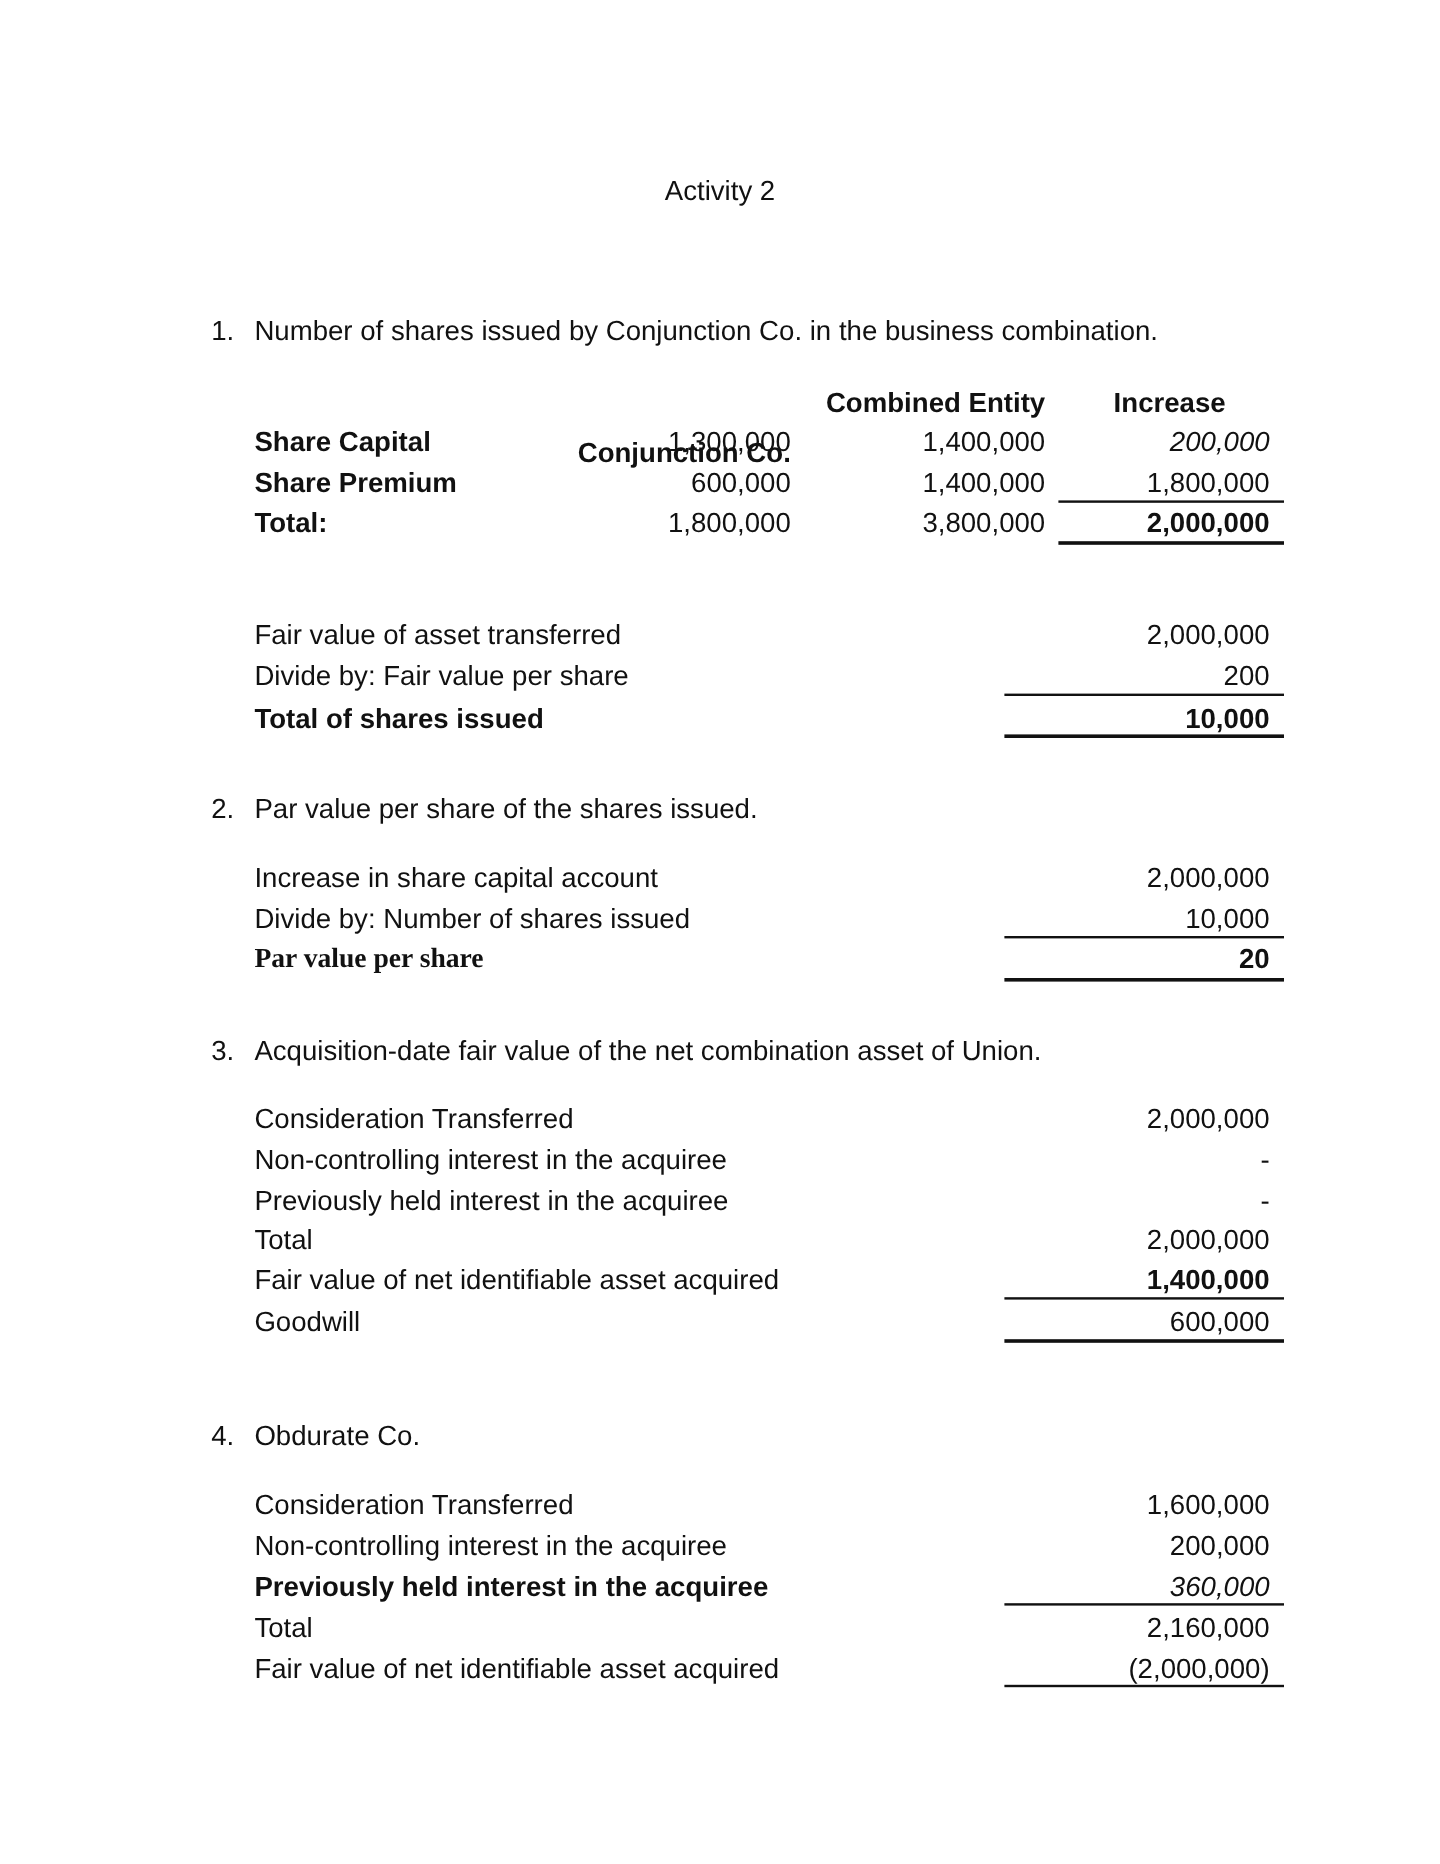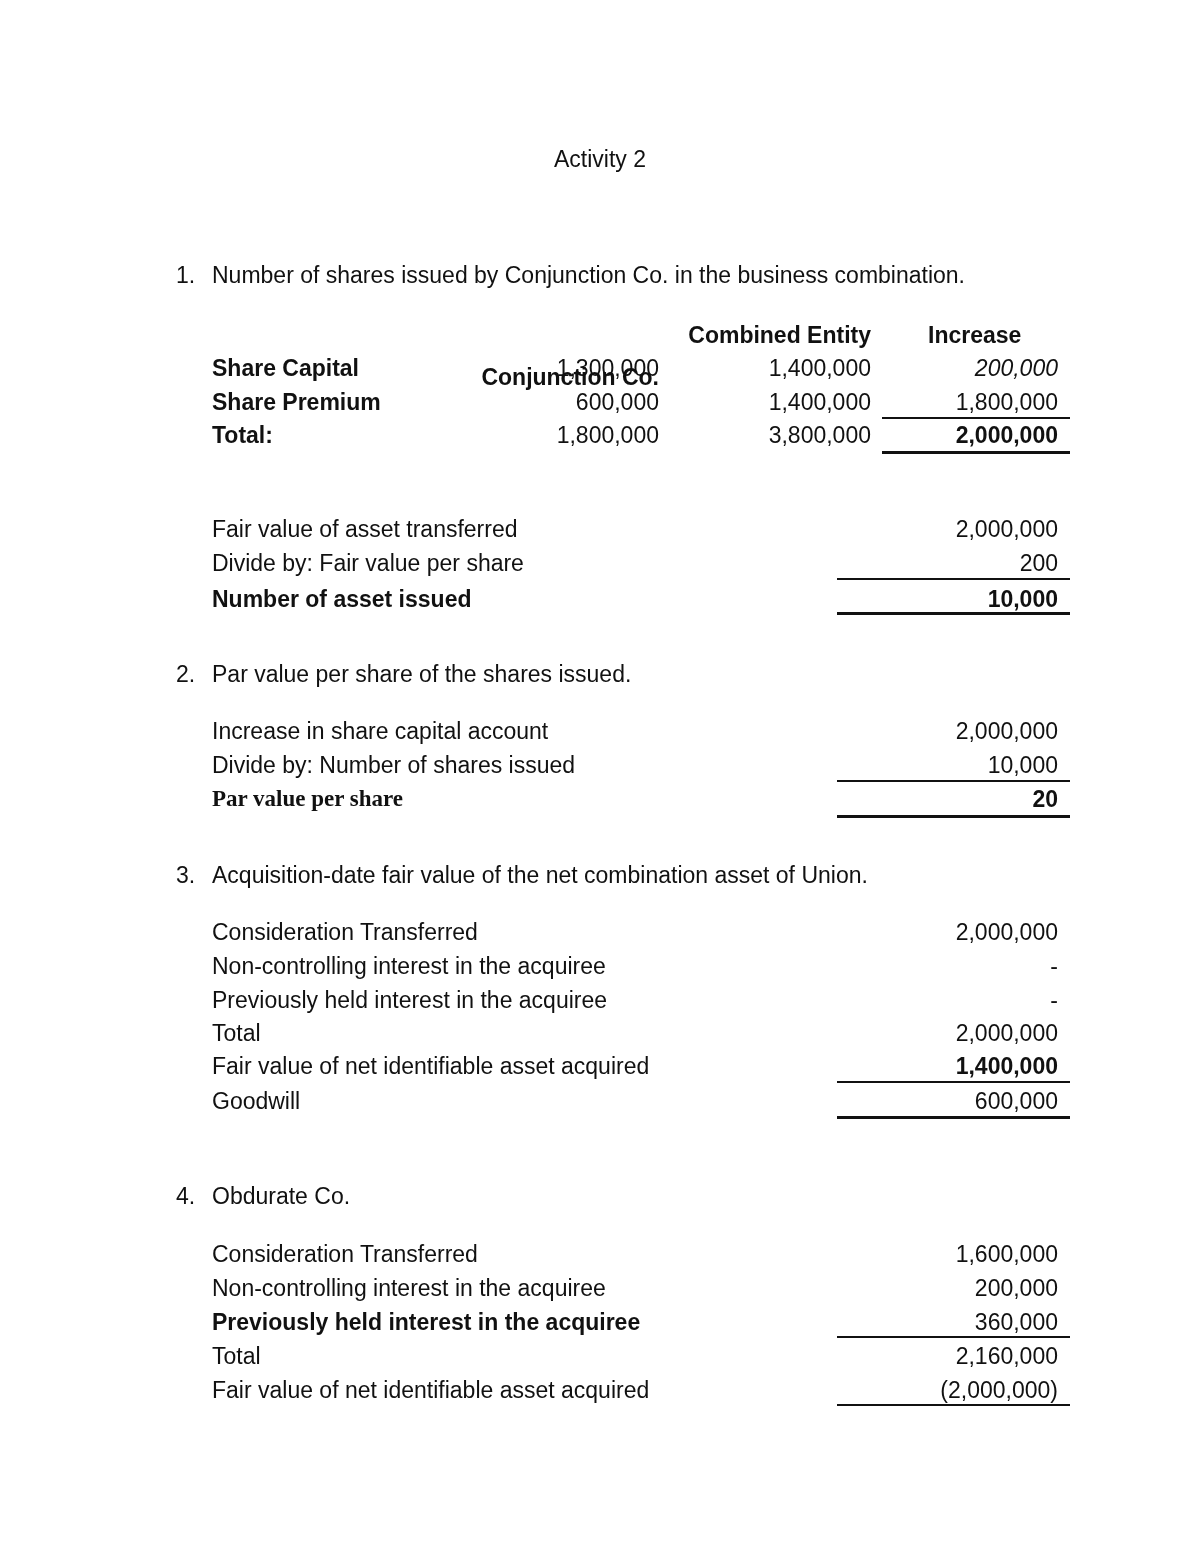--- a/index.html
+++ b/index.html
@@ -50,21 +50,21 @@
 <div class="abs col1" style="top:422px;">1,800,000</div>
 <div class="abs col2" style="top:422px;">3,800,000</div>
 <div class="abs col3 b" style="top:422px;">2,000,000</div>
 <div class="rule3 thick" style="top:451px;"></div>
 
 <div class="abs lbl" style="top:516px;">Fair value of asset transferred</div>
 <div class="abs num" style="top:516px;">2,000,000</div>
 <div class="abs lbl" style="top:550px;">Divide by: Fair value per share</div>
 <div class="abs num" style="top:550px;">200</div>
 <div class="rule thin" style="top:578px;"></div>
-<div class="abs lbl b" style="top:586px;">Number of asset issued</div>
+<div class="abs lbl b" style="top:586px;">Total of shares issued</div>
 <div class="abs num b" style="top:586px;">10,000</div>
 <div class="rule thick" style="top:612px;"></div>
 
 <div class="abs q" style="top:661px;">
   <span class="qnum">2.</span>
   <span class="qtext">Par value per share of the shares issued.</span>
 </div>
 <div class="abs lbl" style="top:718px;">Increase in share capital account</div>
 <div class="abs num" style="top:718px;">2,000,000</div>
 <div class="abs lbl" style="top:752px;">Divide by: Number of shares issued</div>
@@ -95,19 +95,19 @@
 
 <div class="abs q" style="top:1183px;">
   <span class="qnum">4.</span>
   <span class="qtext">Obdurate Co.</span>
 </div>
 <div class="abs lbl" style="top:1241px;">Consideration Transferred</div>
 <div class="abs num" style="top:1241px;text-align:center;">1,600,000</div>
 <div class="abs lbl" style="top:1275px;">Non-controlling interest in the acquiree</div>
 <div class="abs num" style="top:1275px;">200,000</div>
 <div class="abs lbl b" style="top:1309px;">Previously held interest in the acquiree</div>
-<div class="abs num" style="top:1309px;">360,000</div>
+<div class="abs num" style="top:1309px;font-style:italic;">360,000</div>
 <div class="rule thin" style="top:1336px;"></div>
 <div class="abs lbl" style="top:1343px;">Total</div>
 <div class="abs num" style="top:1343px;">2,160,000</div>
 <div class="abs lbl" style="top:1377px;">Fair value of net identifiable asset acquired</div>
 <div class="abs num" style="top:1377px;">(2,000,000)</div>
 <div class="rule thin" style="top:1404px;"></div>
 
 </body></html>

